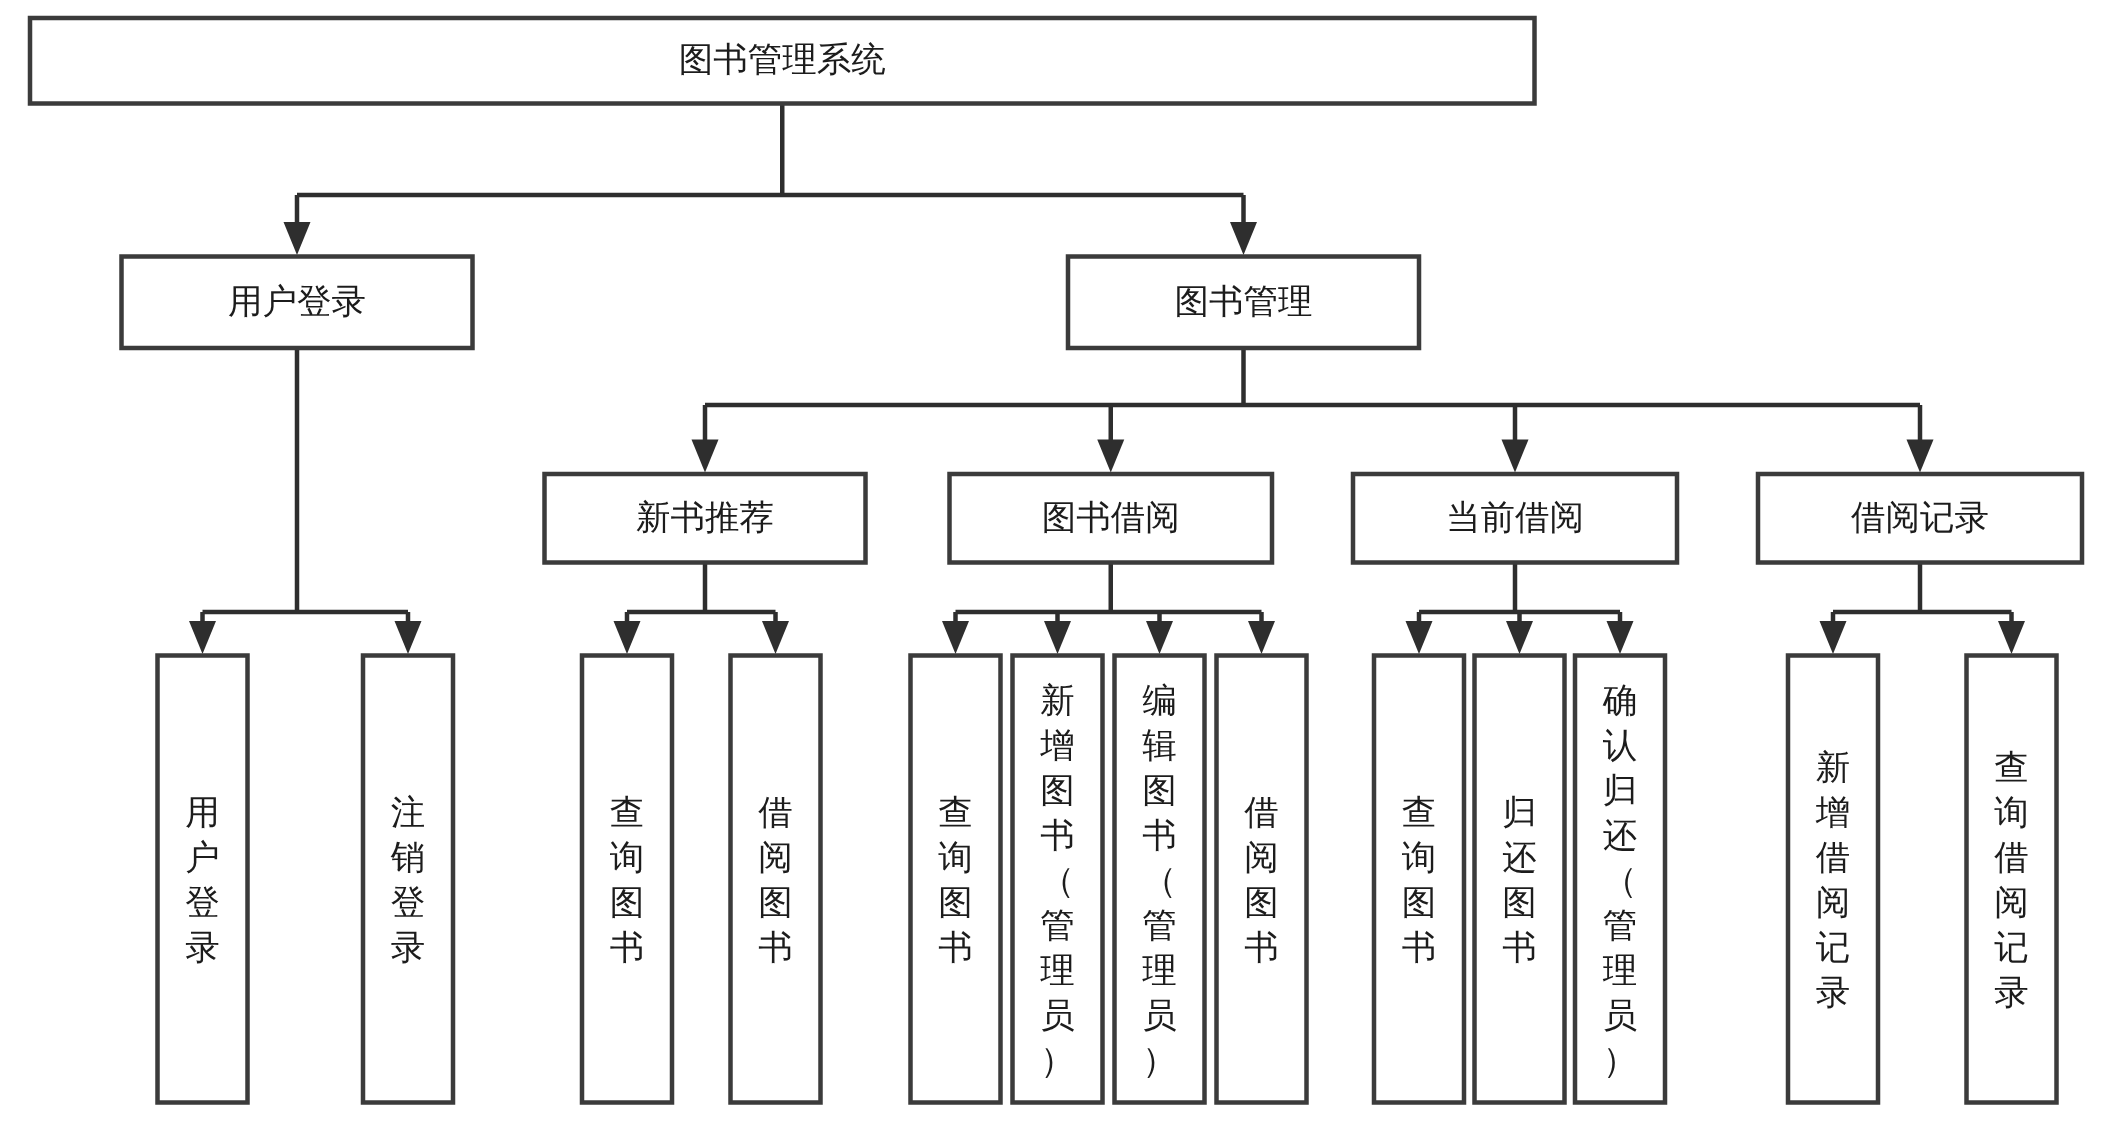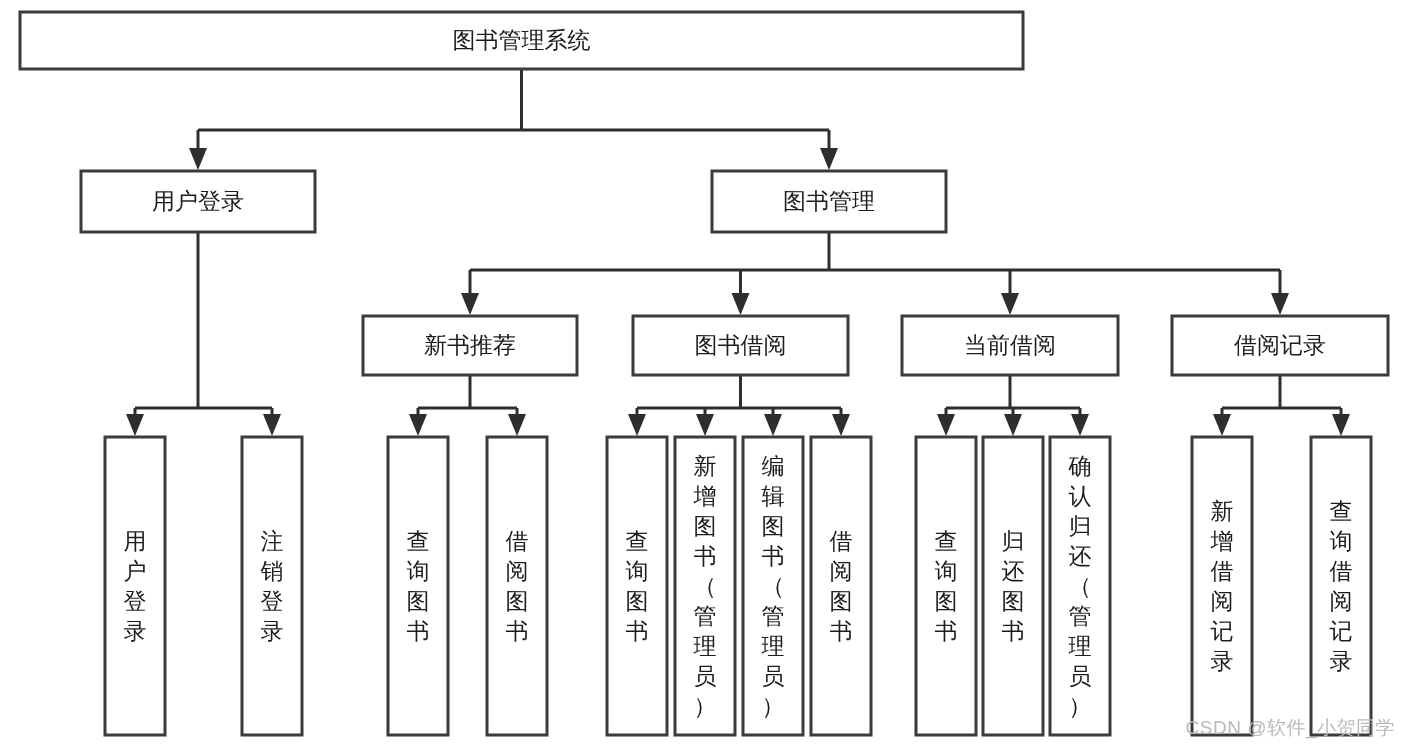--- a/index.html
+++ b/index.html
@@ -200,14 +200,13 @@
         <g>
           <rect x="1192" y="437" width="60" height="298" class="node-box"></rect>
           <text x="1222" class="node-label-v"><tspan x="1222" y="519.4">新</tspan><tspan x="1222" y="549.4">增</tspan><tspan x="1222" y="579.4">借</tspan><tspan x="1222" y="609.4">阅</tspan><tspan x="1222" y="639.4">记</tspan><tspan x="1222" y="669.4">录</tspan></text>
         </g>
         <g>
           <rect x="1311" y="437" width="60" height="298" class="node-box"></rect>
           <text x="1341" class="node-label-v"><tspan x="1341" y="519.4">查</tspan><tspan x="1341" y="549.4">询</tspan><tspan x="1341" y="579.4">借</tspan><tspan x="1341" y="609.4">阅</tspan><tspan x="1341" y="639.4">记</tspan><tspan x="1341" y="669.4">录</tspan></text>
         </g>
       </g>
   </svg>
-  <div class="watermark-text">CSDN @软件_小贺同学</div>
 </div>
 
 </body></html>

